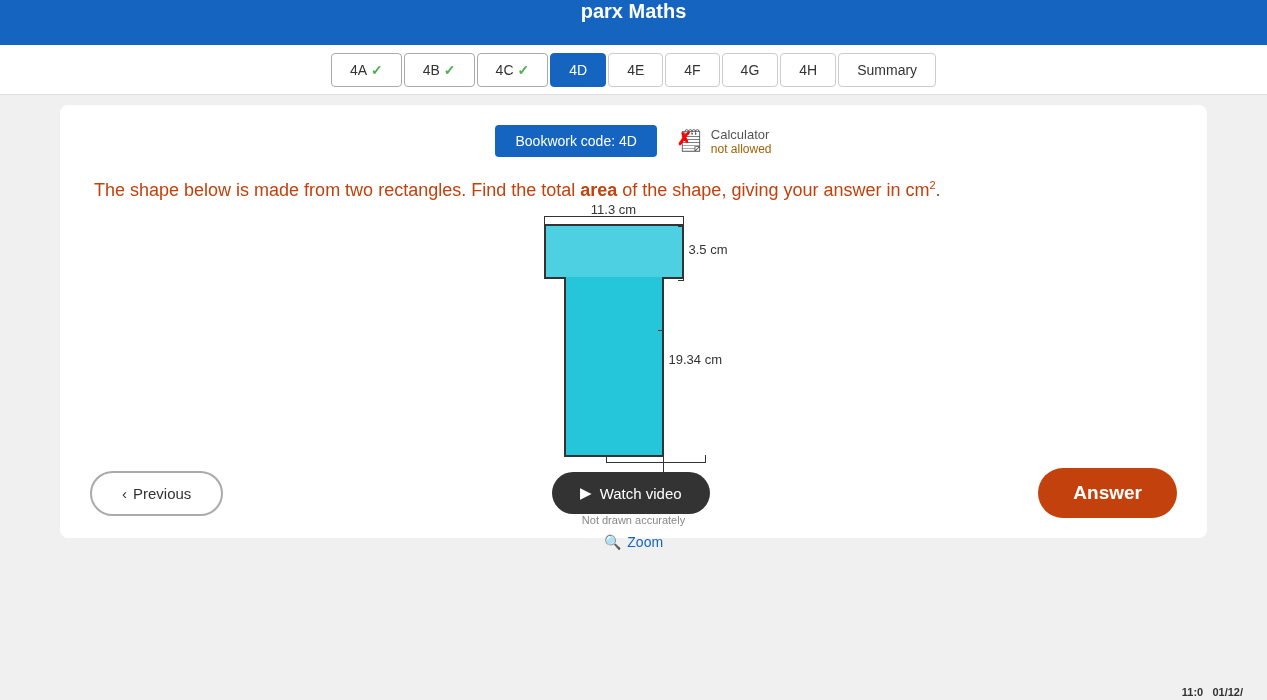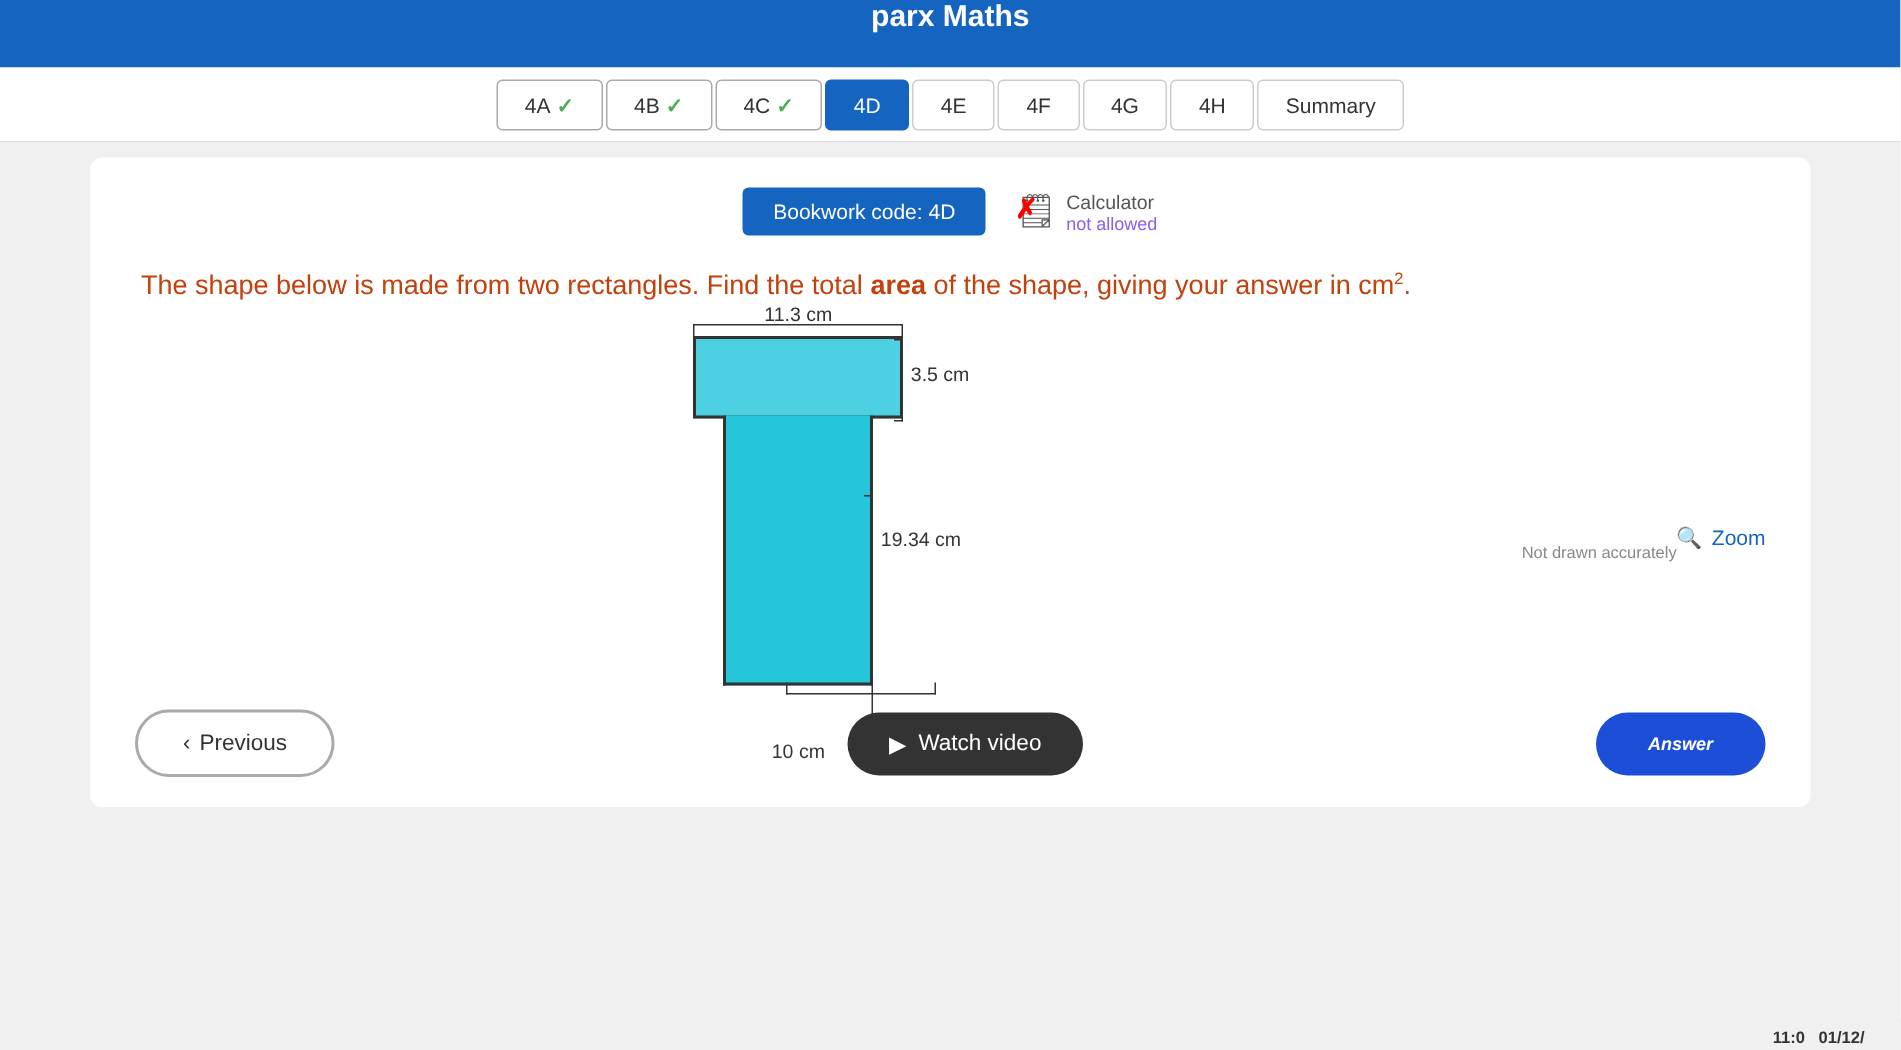--- a/index.html
+++ b/index.html
@@ -112,21 +112,21 @@
       margin: 20px 4px;
       line-height: 1.5;
     }
     .question-text strong {
       font-weight: bold;
     }
 
     
     .diagram-container {
       display: flex;
-      flex-direction: row;
+      flex-direction: column;
       align-items: center;
       margin: 10px 0;
       position: relative;
     }
 
     .shape-wrapper {
       position: relative;
       width: 220px;
       height: 260px;
       margin: 0 auto;
@@ -315,29 +315,28 @@
       border-radius: 25px;
       padding: 12px 28px;
       font-size: 15px;
       cursor: pointer;
       display: flex;
       align-items: center;
       gap: 8px;
     }
 
     .answer-btn {
-      background: #1d4ed8;
+      background: #c2410c;
       color: white;
       border: none;
       border-radius: 25px;
       padding: 14px 35px;
-      font-size: 12px;
+      font-size: 19px;
       cursor: pointer;
       font-weight: bold;
-      font-style: italic;
     }
 
     
     .status-bar {
       position: fixed;
       bottom: 0;
       right: 0;
       background: #f0f0f0;
       font-size: 11px;
       color: #333;
@@ -394,21 +393,21 @@
 
   <div class="bookwork-bar">
     <div class="bookwork-code">Bookwork code: 4D</div>
     <div class="calculator-info">
       <span style="font-size:22px; position:relative; display:inline-block;">
         🗒
         <span style="position:absolute; top:0; left:0; color:red; font-size:18px; font-weight:bold;">✗</span>
       </span>
       <div>
         <div>Calculator</div>
-        <div style="font-size:12px; color:#8b5cf6;">not allowed</div>
+        <div style="font-size:12px; color:#a16207;">not allowed</div>
       </div>
     </div>
   </div>
 
   <div class="question-text">
     The shape below is made from two rectangles. Find the total <strong>area</strong> of the shape, giving your answer in cm<sup>2</sup>.
   </div>
 
   <div class="diagram-container">
     <div class="shape-wrapper">

